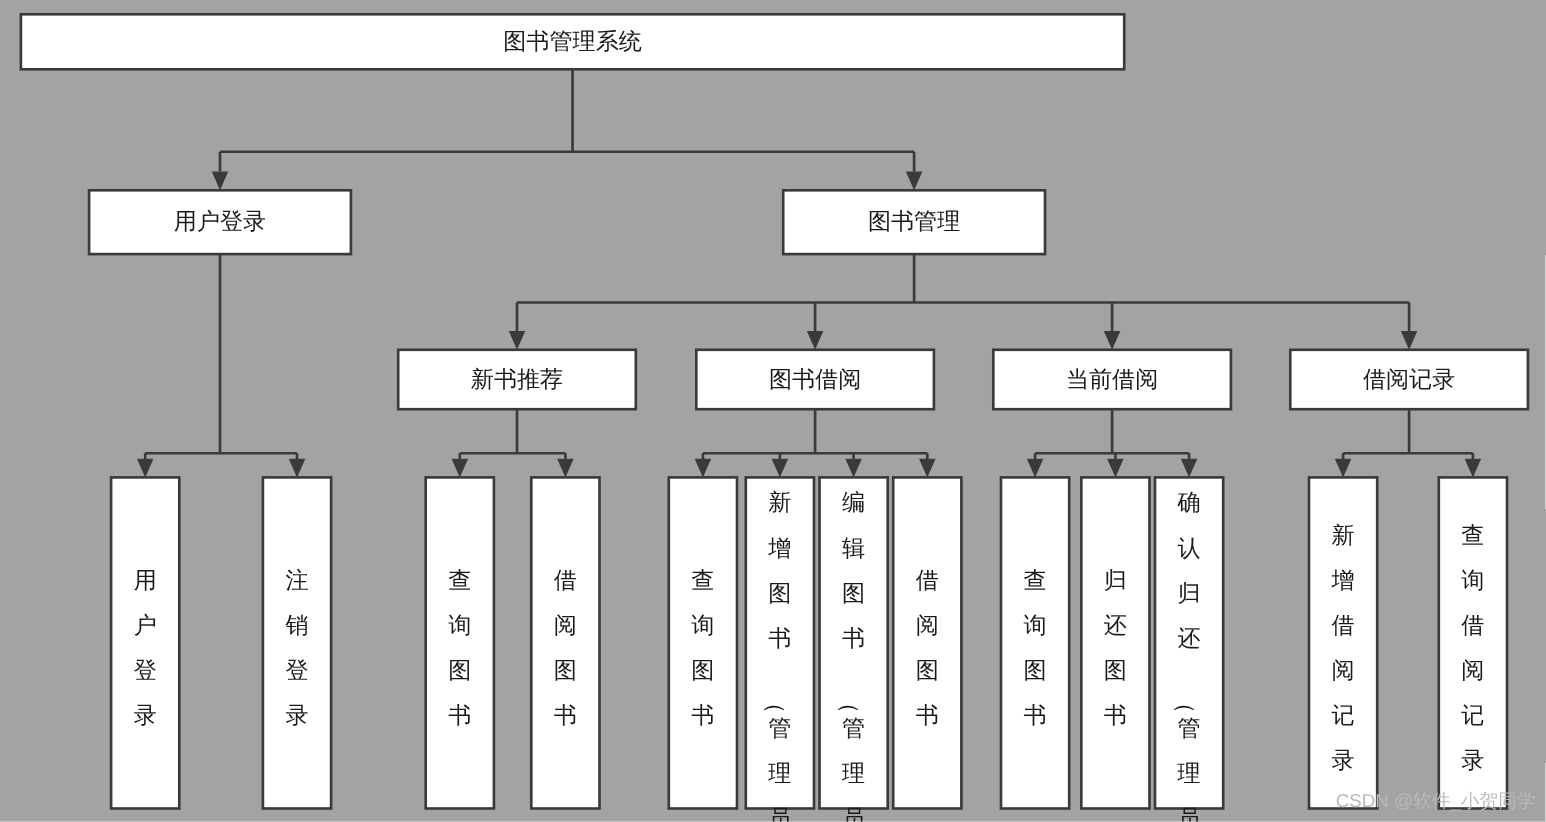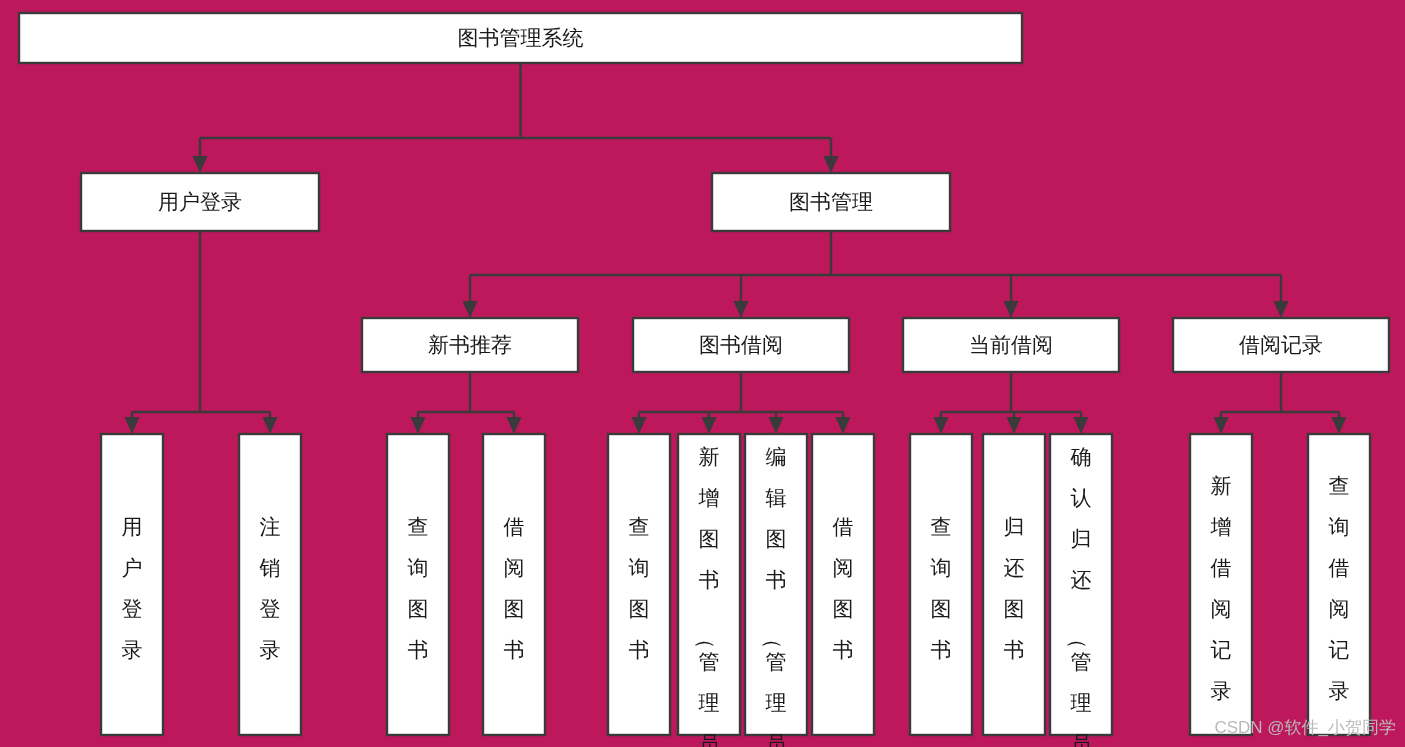--- a/index.html
+++ b/index.html
@@ -10,21 +10,21 @@
   body {
     width: 1405px;
     height: 747px;
     font-family: "Liberation Sans", "DejaVu Sans", sans-serif;
     overflow: hidden;
   }
   #diagram-root {
     position: relative;
     width: 1405px;
     height: 747px;
-    background: #be185d;
+    background: #a3a3a3;
   }
   svg.diagram-canvas {
     position: absolute;
     left: 0;
     top: 0;
     width: 1405px;
     height: 747px;
     display: block;
   }
   .node-box {

